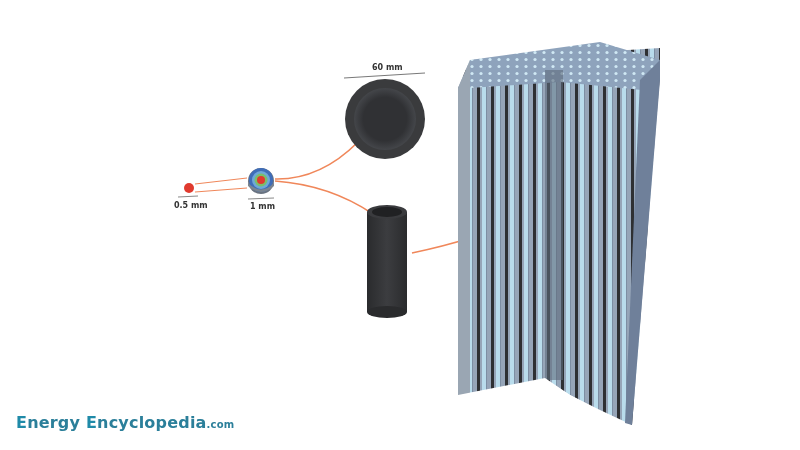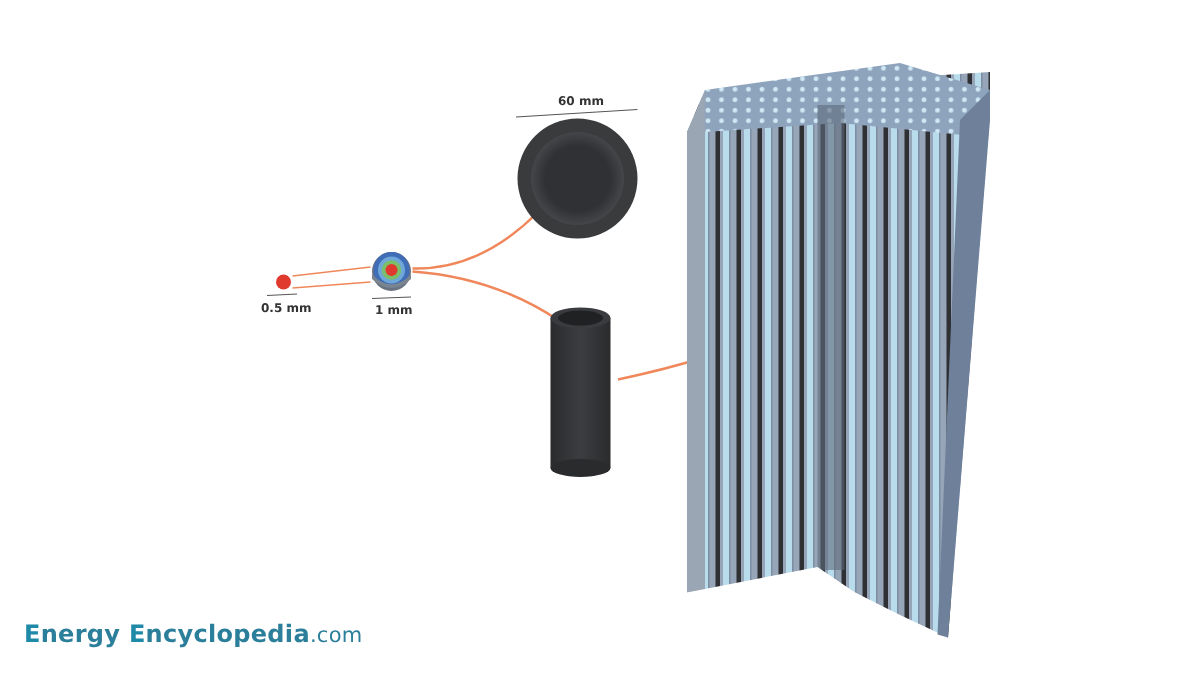--- a/index.html
+++ b/index.html
@@ -1,20 +1,20 @@
 <!DOCTYPE html>
 <html><head>
 <meta charset="utf-8">
 <style>
   html, body { margin:0; padding:0; }
   body { width:800px; height:450px; background:#ffffff; position:relative; overflow:hidden; font-family:"DejaVu Sans", sans-serif; }
   .abs { position:absolute; }
   #logo { left:16px; top:413px; font-family:"DejaVu Sans", sans-serif; font-weight:bold; font-size:16px; color:#2b7f9a; letter-spacing:0.2px; }
   #logo .cap { color:#1f8aa8; }
-  #logo .dom { font-size:14px; font-weight:normal; color:#2b7f9a; }
+  #logo .dom { font-size:10px; font-weight:bold; color:#2b7f9a; }
   svg { position:absolute; left:0; top:0; }
 </style>
 </head>
 <body>
 
 <svg width="800" height="450" viewBox="0 0 800 450">
   <defs>
     <radialGradient id="pebG" cx="0.5" cy="0.5" r="0.5">
       <stop offset="0.7" stop-color="#303134"></stop>
       <stop offset="1" stop-color="#44464a"></stop>

